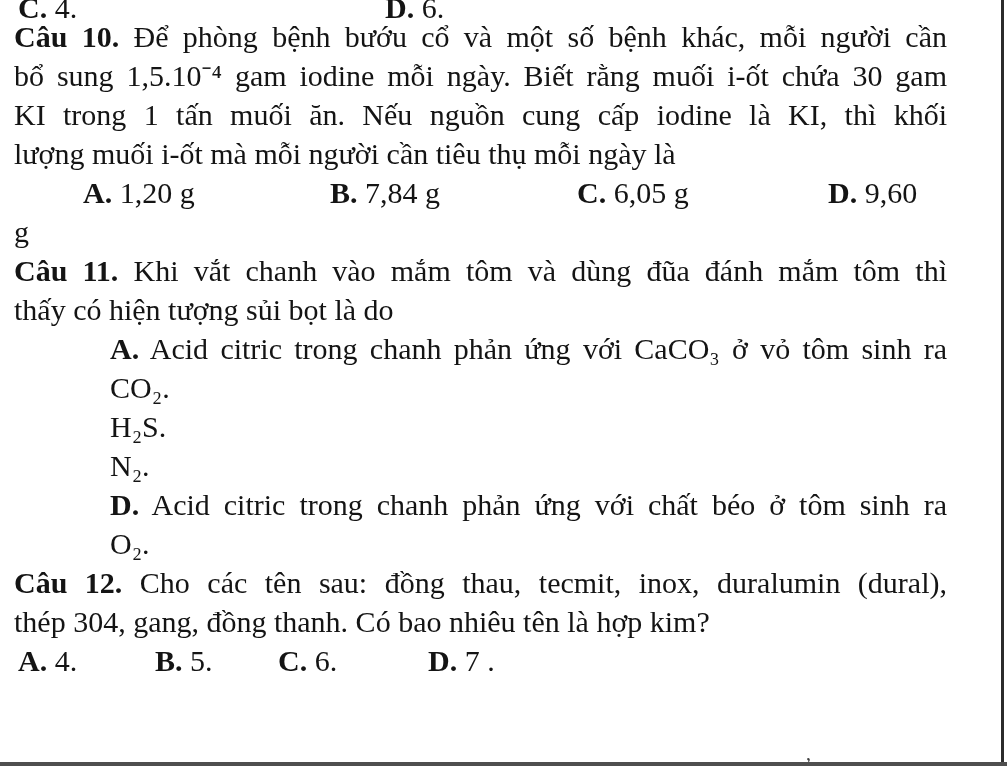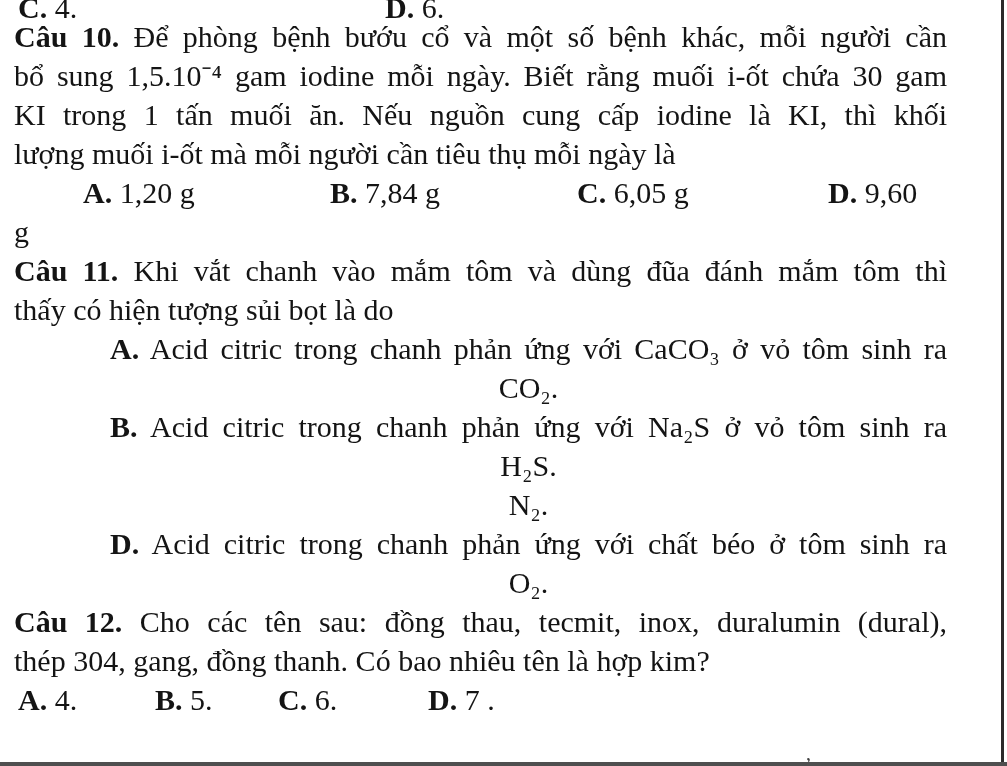--- a/index.html
+++ b/index.html
@@ -10,21 +10,21 @@
   }
   .page{position:absolute;inset:0;overflow:hidden;font-family:Liberation Serif, serif;}
   b{font-weight:700;}
   
   .partial{position:absolute;top:-12px;left:0;width:1007px;height:40px;line-height:40px;}
   .popt{position:absolute;white-space:nowrap;}
   
   .col{position:absolute;left:14px;top:17px;width:933px;}
   .line{height:39px;line-height:39px;white-space:normal;}
   .just{text-align:justify;text-align-last:justify;text-justify:inter-word;}
-  .ind{padding-left:96px;text-align:center;}
+  .ind{padding-left:96px;}
   .opts{position:relative;}
   .opt{position:absolute;top:0;white-space:nowrap;}
   
   .vrule{position:absolute;top:0;left:1001px;width:3px;height:766px;background:#2b2b2b;}
   .hrule{position:absolute;left:0;top:762px;width:1007px;height:4px;background:#4f4f4f;}
   .stray{position:absolute;left:806px;top:742px;font-size:20px;color:#3a3a3a;}
 </style>
 </head>
 <body>
 
@@ -48,21 +48,20 @@
       <span class="opt" style="left:814px"><b>D.</b> <span>9,60</span></span>
     </div>
     <div class="line">g</div>
 
     <div class="line just"><b>Câu 11.</b> <span>Khi vắt chanh vào mắm tôm và dùng đũa đánh mắm tôm thì</span></div>
     <div class="line">thấy có hiện tượng sủi bọt là do</div>
 
     <div class="line just ind"><b>A.</b> <span>Acid citric trong chanh phản ứng với CaCO₃ ở vỏ tôm sinh ra</span></div>
     <div class="line ind">CO₂.</div>
 
-    <div class="line just ind"><b>B.</b> <span>Acid citric trong chanh phản ứng với Na₂S ở vỏ tôm sinh ra</span></div>
     <div class="line ind">H₂S.</div>
 
     <div class="line ind">N₂.</div>
 
     <div class="line just ind"><b>D.</b> <span>Acid citric trong chanh phản ứng với chất béo ở tôm sinh ra</span></div>
     <div class="line ind">O₂.</div>
 
     <div class="line just"><b>Câu 12.</b> <span>Cho các tên sau: đồng thau, tecmit, inox, duralumin (dural),</span></div>
     <div class="line">thép 304, gang, đồng thanh. Có bao nhiêu tên là hợp kim?</div>
     <div class="line opts">

